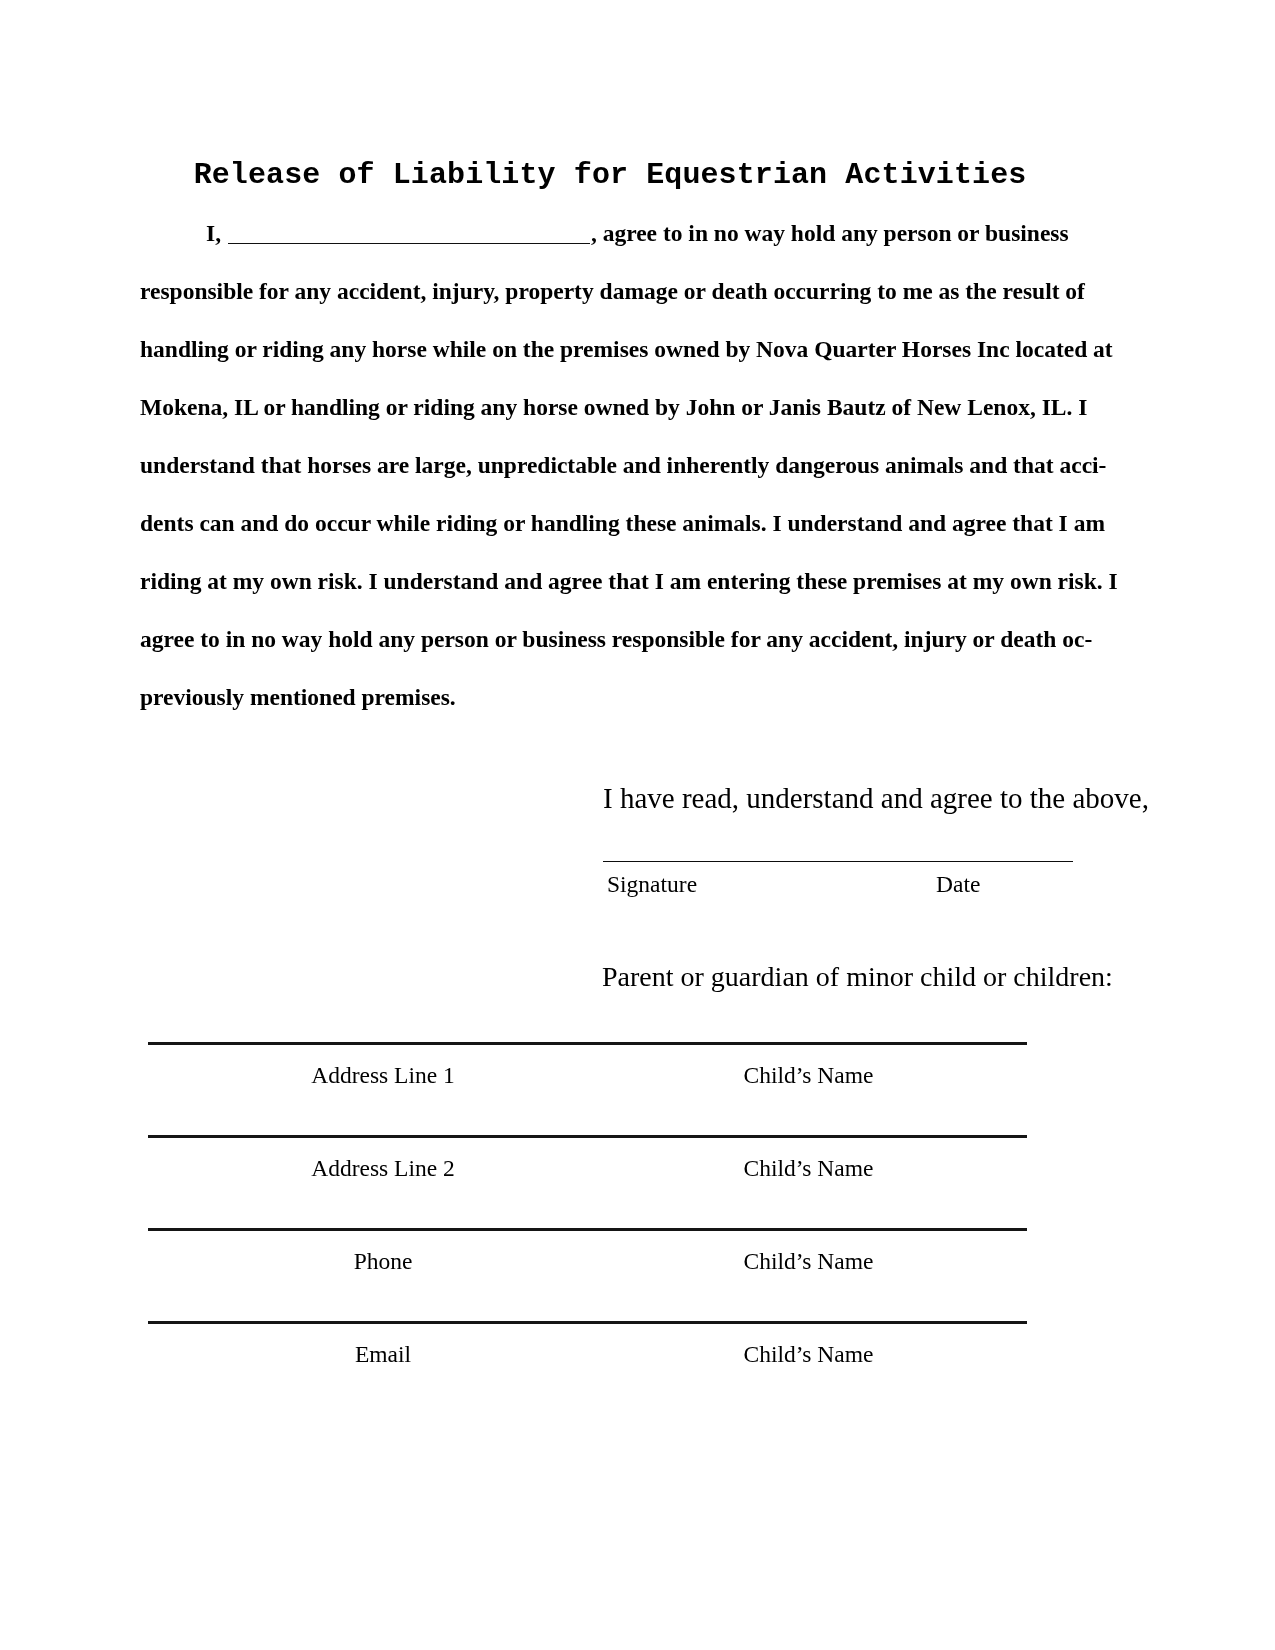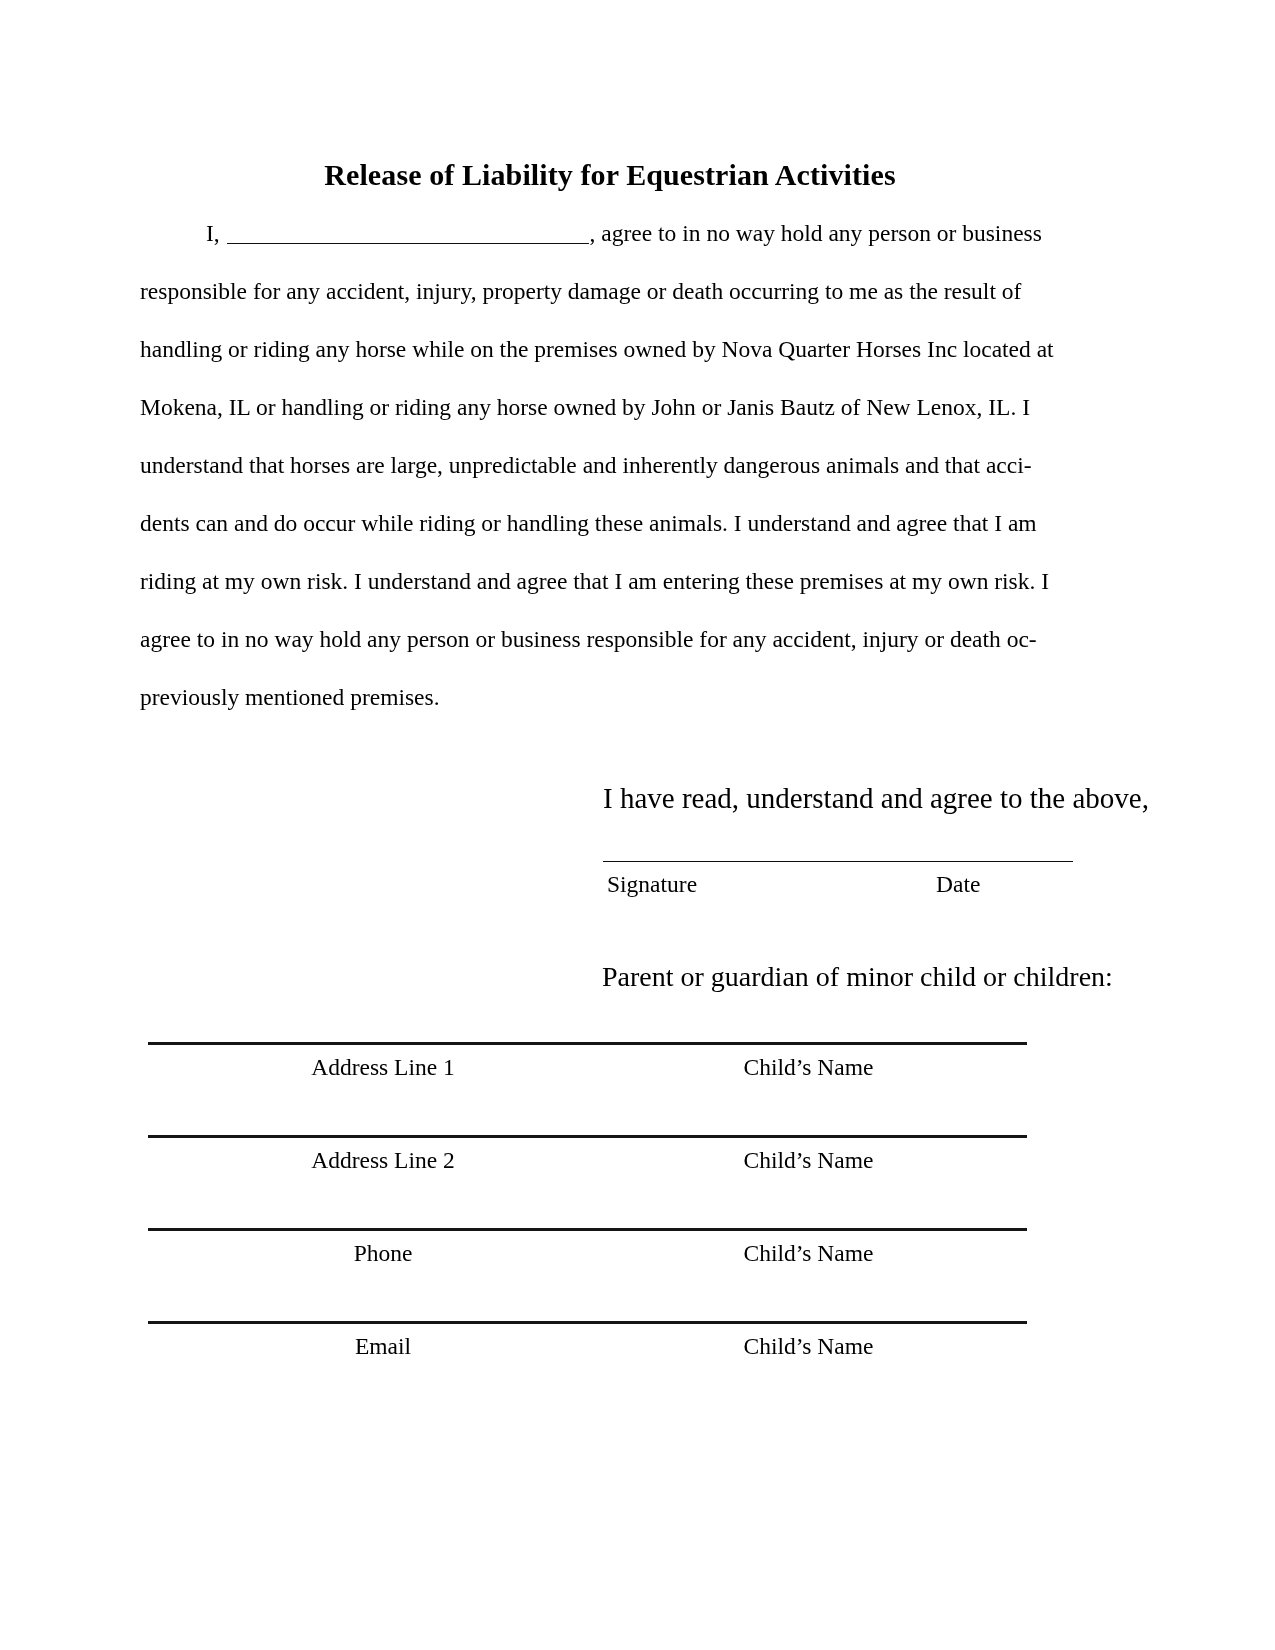--- a/index.html
+++ b/index.html
@@ -24,34 +24,36 @@
   .doc-title {
     position: absolute;
     left: 140px;
     top: 138px;
     width: 940px;
     text-align: center;
     font-size: 30px;
     font-weight: bold;
     letter-spacing: 0.1px;
     line-height: 1.15;
+    font-family: Liberation Mono, monospace;
   }
 
   
   .body-block {
     position: absolute;
     left: 140px;
     top: 204px;
     width: 932px;
     font-size: 23.5px;
     line-height: 58px;
   }
   .body-line {
     white-space: nowrap;
     height: 58px;
+    font-weight: bold;
   }
   .body-line.indent {
     padding-left: 66px;
   }
   .blank-rule {
     display: inline-block;
     width: 362px;
     border-bottom: 1.6px solid #111;
     vertical-align: -3px;
     margin: 0 1px;
@@ -101,21 +103,21 @@
   }
   .field {
     position: absolute;
   }
   .field .rule {
     height: 0;
     border-top: 3.4px solid #151515;
     width: 100%;
   }
   .field .caption {
-    margin-top: 9px;
+    margin-top: 17px;
     text-align: center;
     font-size: 23.5px;
     white-space: nowrap;
   }
   .col-left  { left: 148px;  width: 470px; }
   .col-right { left: 590px;  width: 437px; }
 
   .row-1 { top: 1042px; }
   .row-2 { top: 1135px; }
   .row-3 { top: 1228px; }

